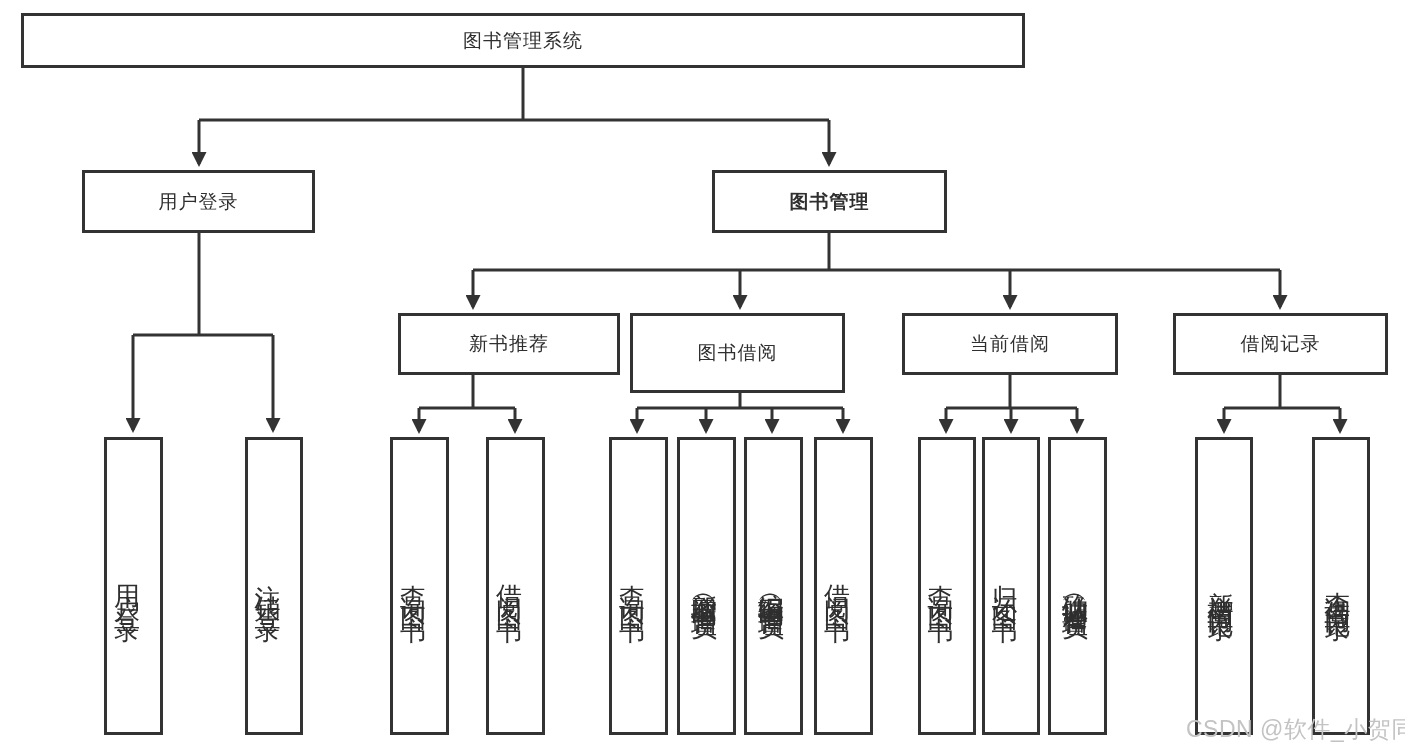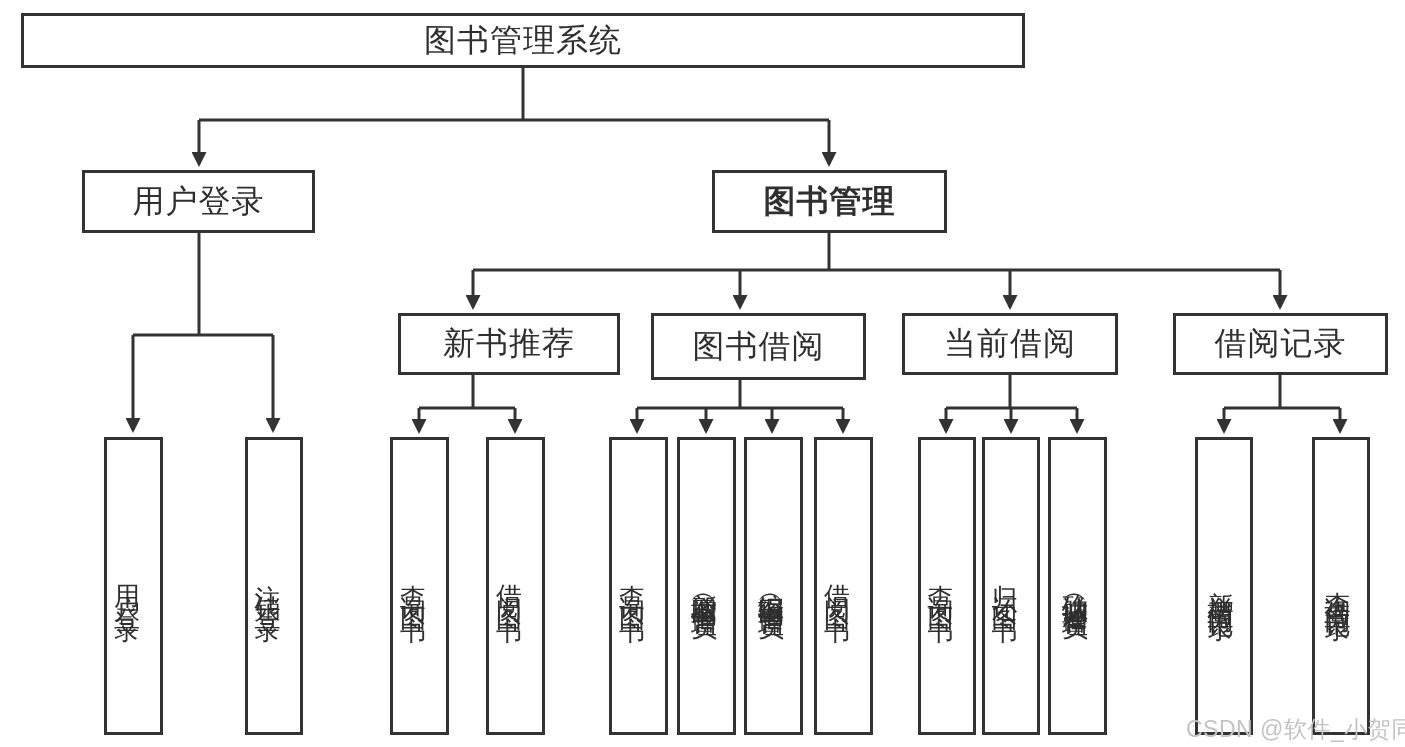--- a/index.html
+++ b/index.html
@@ -11,39 +11,39 @@
     overflow:hidden;
   }
   .connectors{position:absolute;left:0;top:0;width:1405px;height:747px;}
   .box{
     position:absolute;
     box-sizing:border-box;
     background:#ffffff;
     border:3px solid #333333;
     display:flex;align-items:center;justify-content:center;
     color:#2f2f2f;
-    font-size:32px;
+    font-size:19px;
     letter-spacing:1px;
     white-space:nowrap;
   }
   .vbox{font-size:26px;}
   .vtext{
     writing-mode:vertical-rl;
     text-orientation:mixed;
     display:block;
   }
   .ls4{letter-spacing:11px;margin-block-end:-11px;}
   .ls6{letter-spacing:5px;margin-block-end:-5px;}
   .ls9{letter-spacing:3px;margin-block-end:-3px;}
   
   .n-root{left:21px;top:13px;width:1004px;height:55px;}
   .n-user-login{left:82px;top:170px;width:233px;height:63px;}
   .n-book-mgmt{left:712px;top:170px;width:235px;height:63px;font-weight:bold;}
   .n-new-rec{left:363px;top:313px;width:222px;height:62px;margin-left:35px;}
-  .n-book-borrow{left:651px;top:313px;width:215px;height:67px;}
+  .n-book-borrow{left:630px;top:313px;width:215px;height:80px;}
   .n-cur-borrow{left:902px;top:313px;width:216px;height:62px;justify-content:center;}
   .n-borrow-rec{left:1173px;top:313px;width:215px;height:62px;}
   .lf{top:437px;width:59px;height:298px;}
   .l-u1{left:104px;} .l-u2{left:245px;width:58px;}
   .l-a1{left:390px;} .l-a2{left:486px;}
   .l-b1{left:609px;} .l-b2{left:677px;} .l-b3{left:744px;} .l-b4{left:814px;}
   .l-c1{left:918px;width:58px;} .l-c2{left:982px;width:58px;} .l-c3{left:1048px;}
   .l-d1{left:1195px;width:58px;} .l-d2{left:1312px;width:58px;}
   .watermark{
     position:absolute;left:1186px;top:714px;

